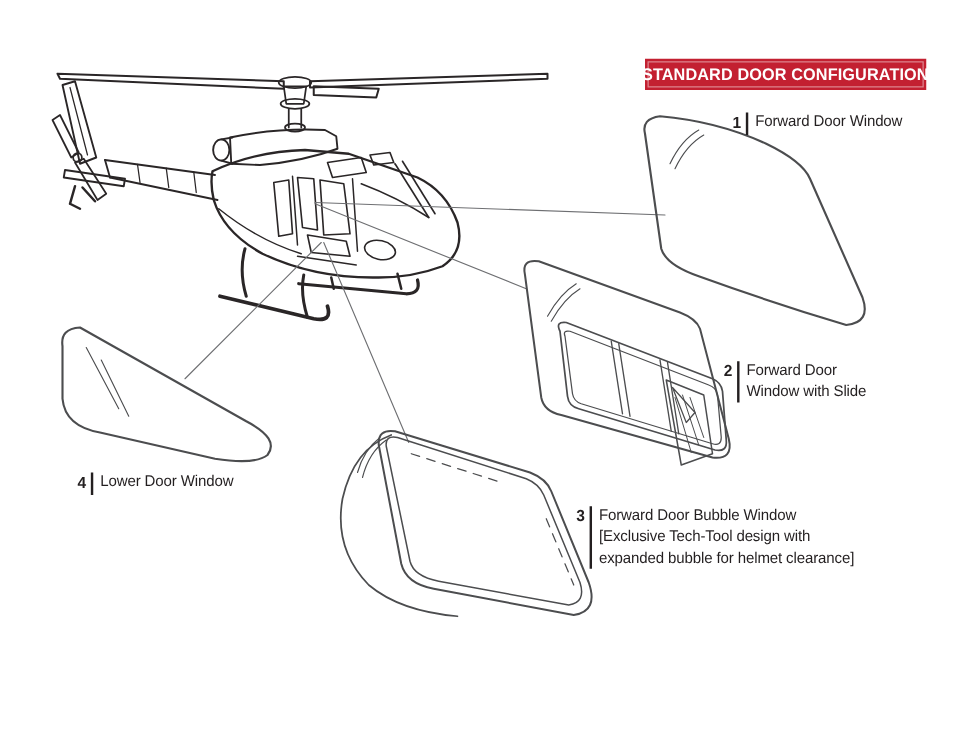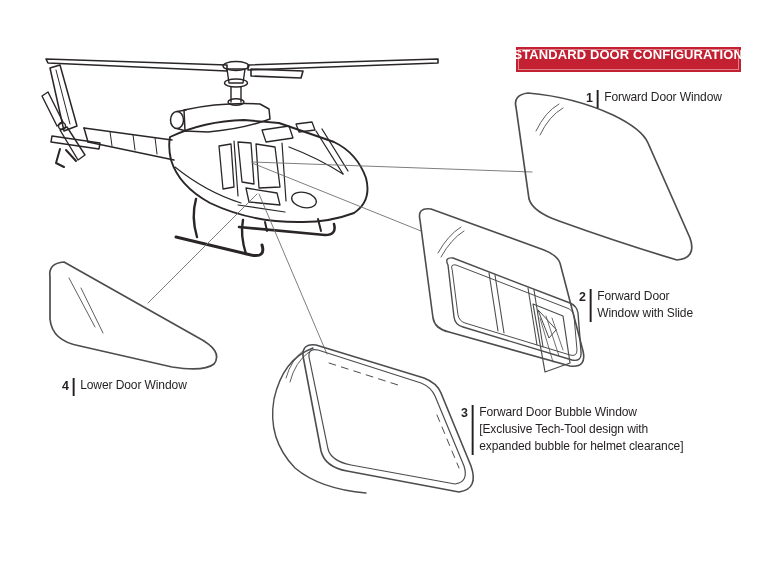--- a/index.html
+++ b/index.html
@@ -4,21 +4,21 @@
 <style>
   html,body{margin:0;padding:0;background:#ffffff;}
   .stage{
     position:relative;width:768px;height:586px;background:#ffffff;overflow:hidden;
     font-family:"Liberation Sans",sans-serif;color:#231f20;
   }
   .stage svg{position:absolute;left:0;top:0;}
   
   .banner{
     position:absolute;left:516px;top:47px;width:225px;height:25px;
-    background:#c32031;display:flex;justify-content:center;
+    background:#c32031;display:flex;align-items:center;justify-content:center;
   }
   .banner-inner{position:absolute;inset:2px;border:1px solid rgba(255,255,255,.45);}
   .banner-text{
     position:relative;color:#ffffff;font-weight:bold;font-size:13.4px;
     letter-spacing:.1px;transform:scaleX(.97);transform-origin:center;white-space:nowrap;
   }
   
   .callout{
     position:absolute;display:flex;align-items:flex-start;
     transform:scaleX(.97);transform-origin:left top;white-space:nowrap;

